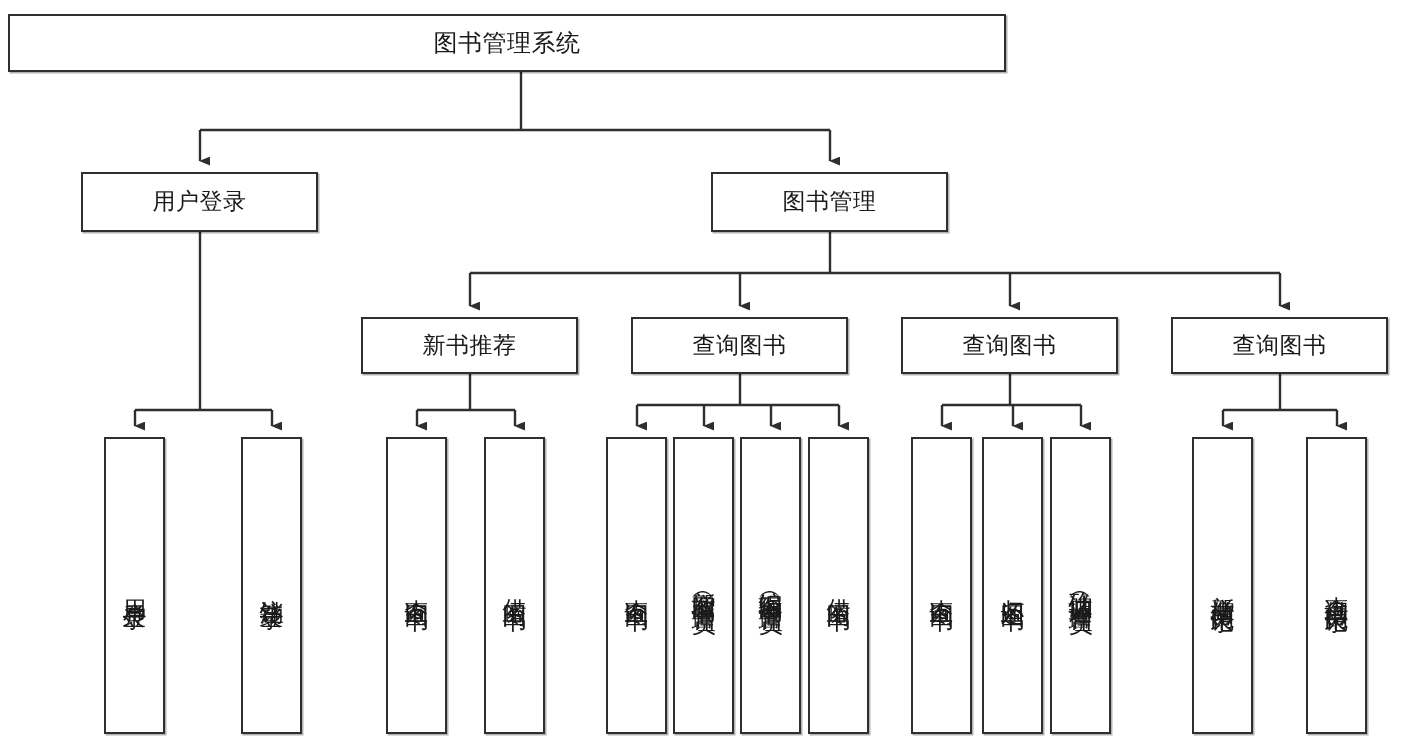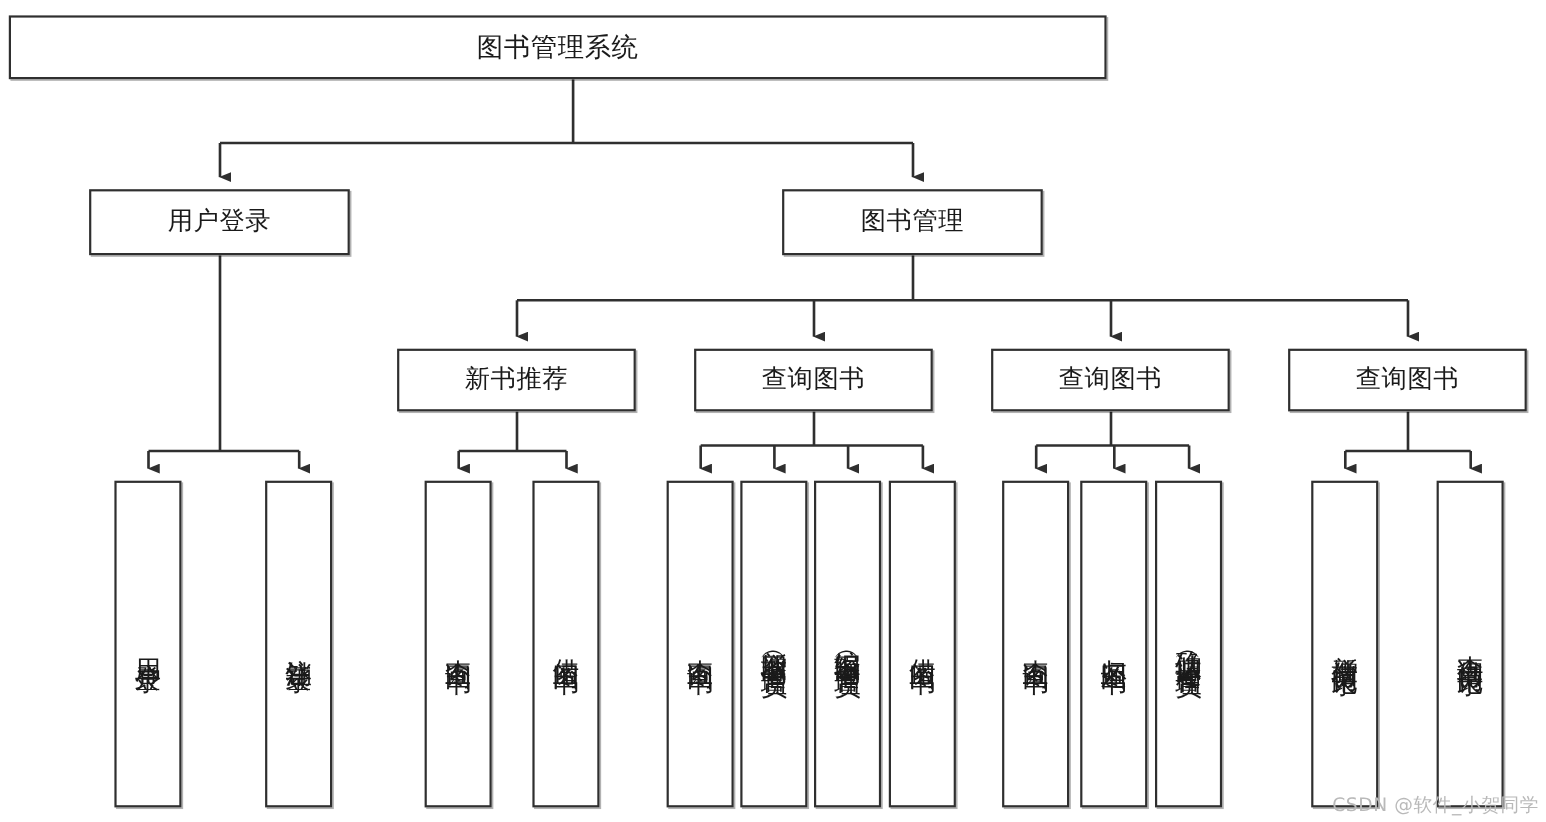--- a/index.html
+++ b/index.html
@@ -178,14 +178,13 @@
         <span class="lbl">确认归还（管理员）</span>
       </div>
       <div class="node v" id="node-leaf-12" style="left: 1192px; top: 437px; width: 61px; height: 297px;">
         <span class="lbl">新增借阅记录</span>
       </div>
       <div class="node v" id="node-leaf-13" style="left: 1306px; top: 437px; width: 61px; height: 297px;">
         <span class="lbl">查询借阅记录</span>
       </div>
     </div>
 
-  <div id="watermark">CSDN @软件_小贺同学</div>
 </div>
 
 </body></html>

